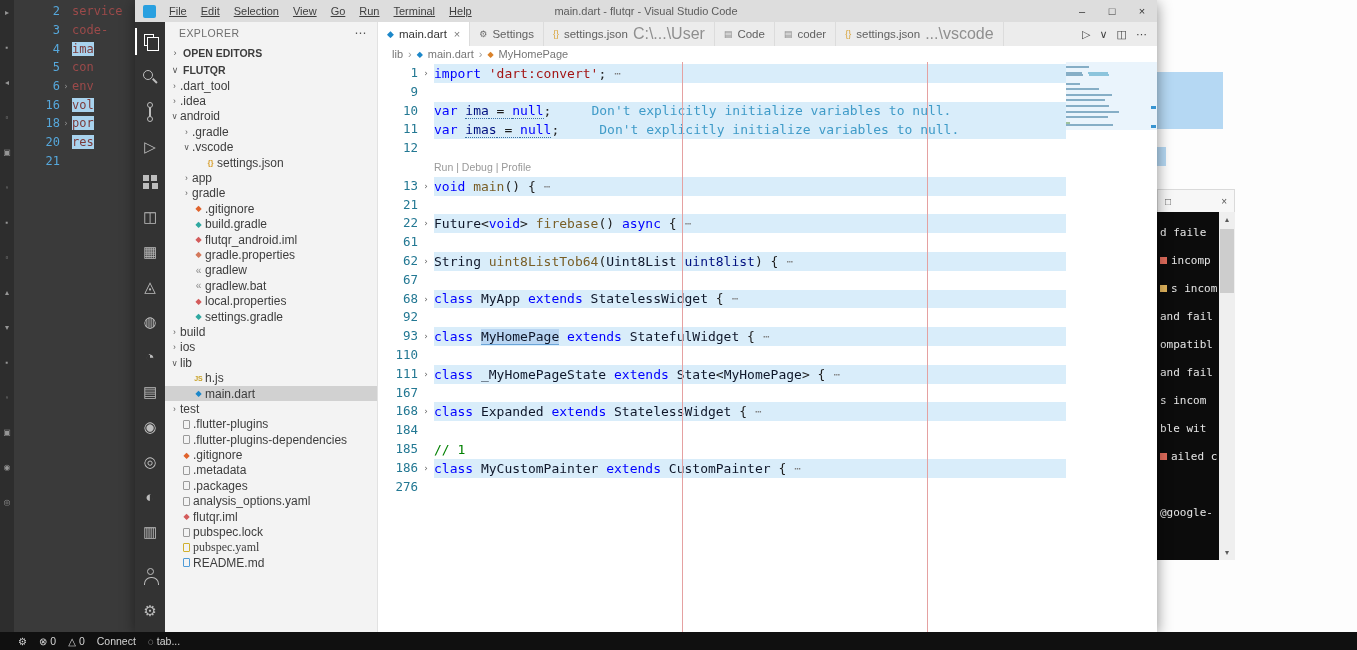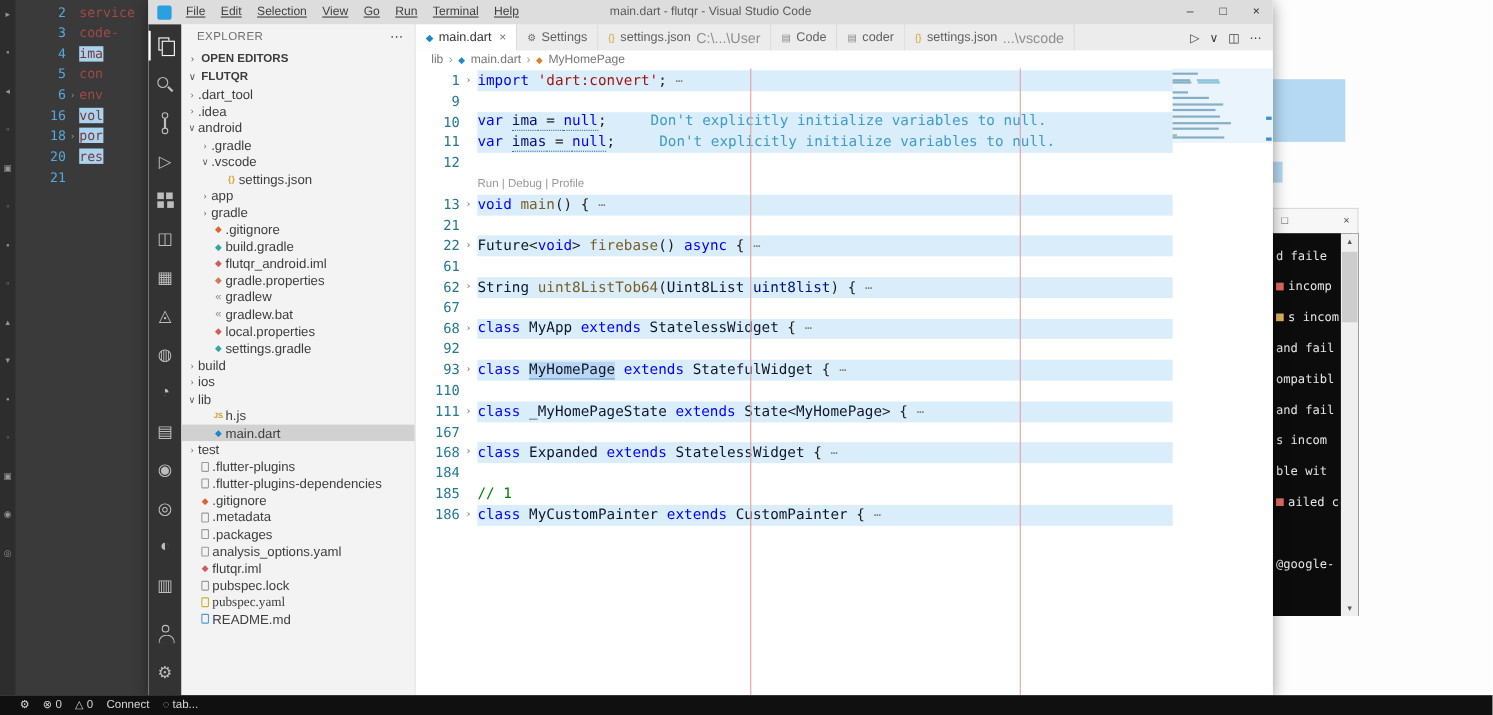--- a/index.html
+++ b/index.html
@@ -71,21 +71,21 @@
   .trow .gic{width:13px;flex:none;display:flex;align-items:center;justify-content:center;font-size:8px;}
   .trow .jsbadge{font-size:7px;font-weight:bold;}
   .ficon{width:7px;height:9px;border:1px solid #9a9a9a;border-radius:1px;}
 
   
   #editorgroup{flex:1;display:flex;flex-direction:column;min-width:0;}
   #tabbar{height:24px;background:#ececec;display:flex;align-items:stretch;font-size:11.5px;color:#616161;}
   #tabs{display:flex;}
   .tab{display:flex;align-items:center;gap:5px;padding:0 9px;border-right:1px solid #dcdcdc;background:#ececec;white-space:nowrap;}
   .tab.active{background:#ffffff;color:#333;}
-  .tab .desc{color:#8f8f8f;font-size:13px;}
+  .tab .desc{color:#8f8f8f;font-size:16px;}
   .tab .close{color:#7a7a7a;margin-left:2px;font-size:11px;}
   .tab .ticon{font-size:9px;}
   #tab-actions{margin-left:auto;display:flex;align-items:center;gap:9px;padding-right:10px;color:#3f3f3f;font-size:11px;}
   #breadcrumb{height:16px;display:flex;align-items:center;padding-left:14px;font-size:11px;color:#767676;gap:5px;background:#fff;}
   #breadcrumb .bicon{font-size:8px;}
   #breadcrumb .sep{color:#9a9a9a;}
 
   
   #editor{flex:1;position:relative;background:#fff;overflow:hidden;}
   .ruler{position:absolute;top:0;bottom:0;width:1px;background:#e5a1a1;z-index:3;}
@@ -508,20 +508,21 @@
             <div class="crow"><span class="ln">68</span><span class="fold">›</span><span class="content band"><span class="tok-kw">class</span><span class="tok-plain"> </span><span class="tok-type">MyApp</span><span class="tok-plain"> </span><span class="tok-kw">extends</span><span class="tok-plain"> </span><span class="tok-type">StatelessWidget</span><span class="tok-plain"> {</span><span class="ellipsis">⋯</span></span></div>
             <div class="crow"><span class="ln">92</span><span class="fold"></span><span class="content"></span></div>
             <div class="crow"><span class="ln">93</span><span class="fold">›</span><span class="content band"><span class="tok-kw">class</span><span class="tok-plain"> </span><span class="tok-type tok-occ">MyHomePage</span><span class="tok-plain"> </span><span class="tok-kw">extends</span><span class="tok-plain"> </span><span class="tok-type">StatefulWidget</span><span class="tok-plain"> {</span><span class="ellipsis">⋯</span></span></div>
             <div class="crow"><span class="ln">110</span><span class="fold"></span><span class="content"></span></div>
             <div class="crow"><span class="ln">111</span><span class="fold">›</span><span class="content band"><span class="tok-kw">class</span><span class="tok-plain"> </span><span class="tok-type">_MyHomePageState</span><span class="tok-plain"> </span><span class="tok-kw">extends</span><span class="tok-plain"> </span><span class="tok-type">State</span><span class="tok-plain">&lt;</span><span class="tok-type">MyHomePage</span><span class="tok-plain">&gt; {</span><span class="ellipsis">⋯</span></span></div>
             <div class="crow"><span class="ln">167</span><span class="fold"></span><span class="content"></span></div>
             <div class="crow"><span class="ln">168</span><span class="fold">›</span><span class="content band"><span class="tok-kw">class</span><span class="tok-plain"> </span><span class="tok-type">Expanded</span><span class="tok-plain"> </span><span class="tok-kw">extends</span><span class="tok-plain"> </span><span class="tok-type">StatelessWidget</span><span class="tok-plain"> {</span><span class="ellipsis">⋯</span></span></div>
             <div class="crow"><span class="ln">184</span><span class="fold"></span><span class="content"></span></div>
             <div class="crow"><span class="ln">185</span><span class="fold"></span><span class="content"><span class="tok-com">// 1</span></span></div>
             <div class="crow"><span class="ln">186</span><span class="fold">›</span><span class="content band"><span class="tok-kw">class</span><span class="tok-plain"> </span><span class="tok-type">MyCustomPainter</span><span class="tok-plain"> </span><span class="tok-kw">extends</span><span class="tok-plain"> </span><span class="tok-type">CustomPainter</span><span class="tok-plain"> {</span><span class="ellipsis">⋯</span></span></div>
+            <div class="crow"><span class="ln">276</span><span class="fold"></span><span class="content"></span></div>
           </div>
         <div id="mm-slider"></div>
         <div id="minimap">
             <div class="mmrow">
               <span class="mmbar" style="width: 23.1px; background: rgb(134, 174, 198);"></span>
             </div>
             <div class="mmrow"></div>
             <div class="mmrow">
               <span class="mmbar" style="width: 15.75px; background: rgb(134, 174, 198);"></span>
               <span class="mmbar" style="width: 20px; background: rgb(140, 196, 220);"></span>

